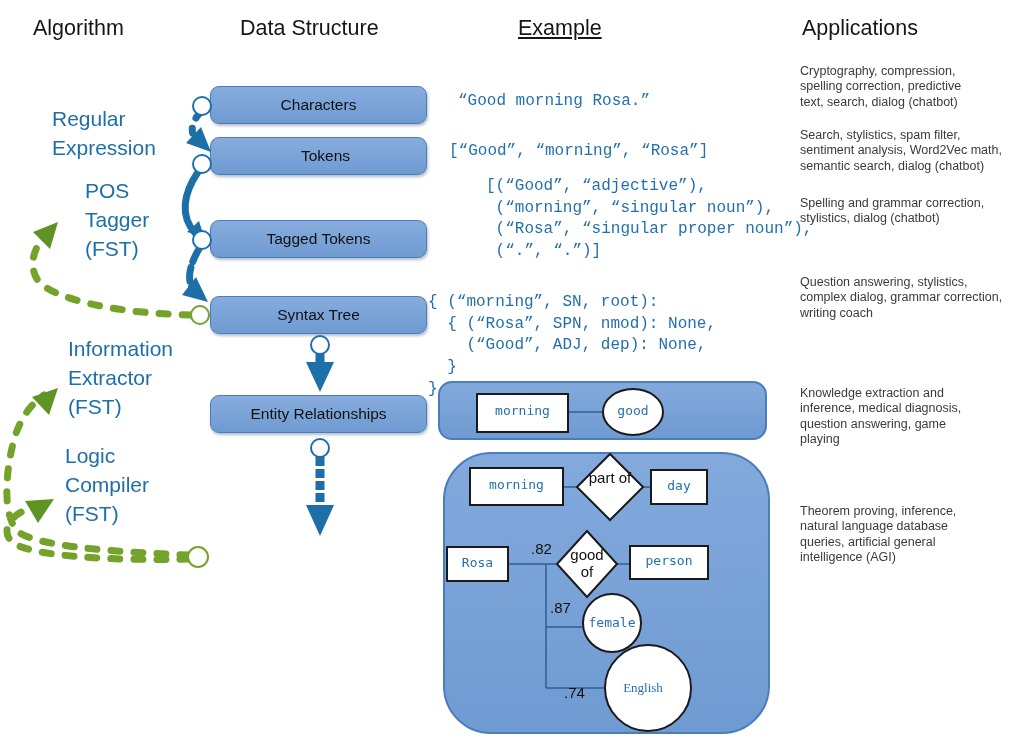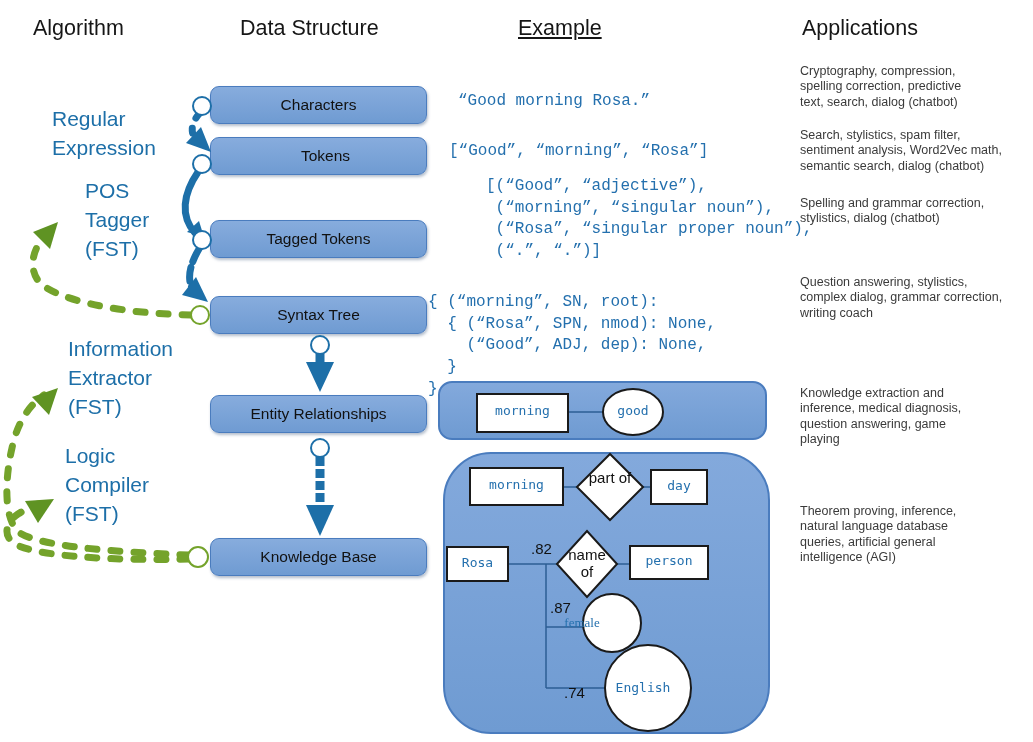--- a/index.html
+++ b/index.html
@@ -63,23 +63,20 @@
       <span>Tokens</span>
     </div>
   <div class="abs ds-box" style="top:296px;">
       <span>Syntax Tree</span>
     </div>
   <div class="abs ds-box" style="top:220px;">
       <span>Tagged Tokens</span>
     </div>
   <div class="abs ds-box" style="top:395px;">
       <span>Entity Relationships</span>
-    </div>
-  <div class="abs ds-box" style="top:538px;">
-      <span>Knowledge Base</span>
     </div>
 
   <div class="abs code" style="left:458px;top:91px;">“Good morning Rosa.”</div>
   <div class="abs code" style="left:449px;top:141px;">[“Good”, “morning”, “Rosa”]</div>
   <div class="abs code" style="left:451px;top:176px;margin-left:35px;">[(“Good”, “adjective”),
  (“morning”, “singular noun”),
  (“Rosa”, “singular proper noun”),
  (“.”, “.”)]</div>
   <div class="abs code" style="left:428px;top:292px;">{ (“morning”, SN, root):
   { (“Rosa”, SPN, nmod): None,
@@ -165,20 +162,20 @@
   </svg>
 
   <div class="abs node-label" style="left:477px;top:403px;width:91px;">morning</div>
   <div class="abs node-label" style="left:603px;top:403px;width:60px;">good</div>
 
   <div class="abs node-label" style="left:470px;top:477px;width:93px;">morning</div>
   <div class="abs rel-label" style="left:585px;top:470px;width:50px;">part of</div>
   <div class="abs node-label" style="left:651px;top:478px;width:56px;">day</div>
   <div class="abs node-label" style="left:447px;top:555px;width:61px;">Rosa</div>
   <div class="abs weight" style="left:531px;top:540px;">.82</div>
-  <div class="abs rel-label" style="left:562px;top:547px;width:50px;">name of</div>
+  <div class="abs rel-label" style="left:562px;top:547px;width:50px;">good of</div>
   <div class="abs node-label" style="left:630px;top:553px;width:78px;">person</div>
   <div class="abs weight" style="left:550px;top:599px;">.87</div>
-  <div class="abs node-label" style="left:553px;top:615px;width:58px;font-family:Liberation Serif, serif;">female</div>
+  <div class="abs node-label" style="left:583px;top:615px;width:58px;">female</div>
   <div class="abs weight" style="left:564px;top:684px;">.74</div>
-  <div class="abs node-label" style="left:605px;top:680px;width:76px;">English</div>
+  <div class="abs node-label" style="left:605px;top:680px;width:76px;font-family:Liberation Serif, serif;">English</div>
 
 </div>
 
 </body></html>

